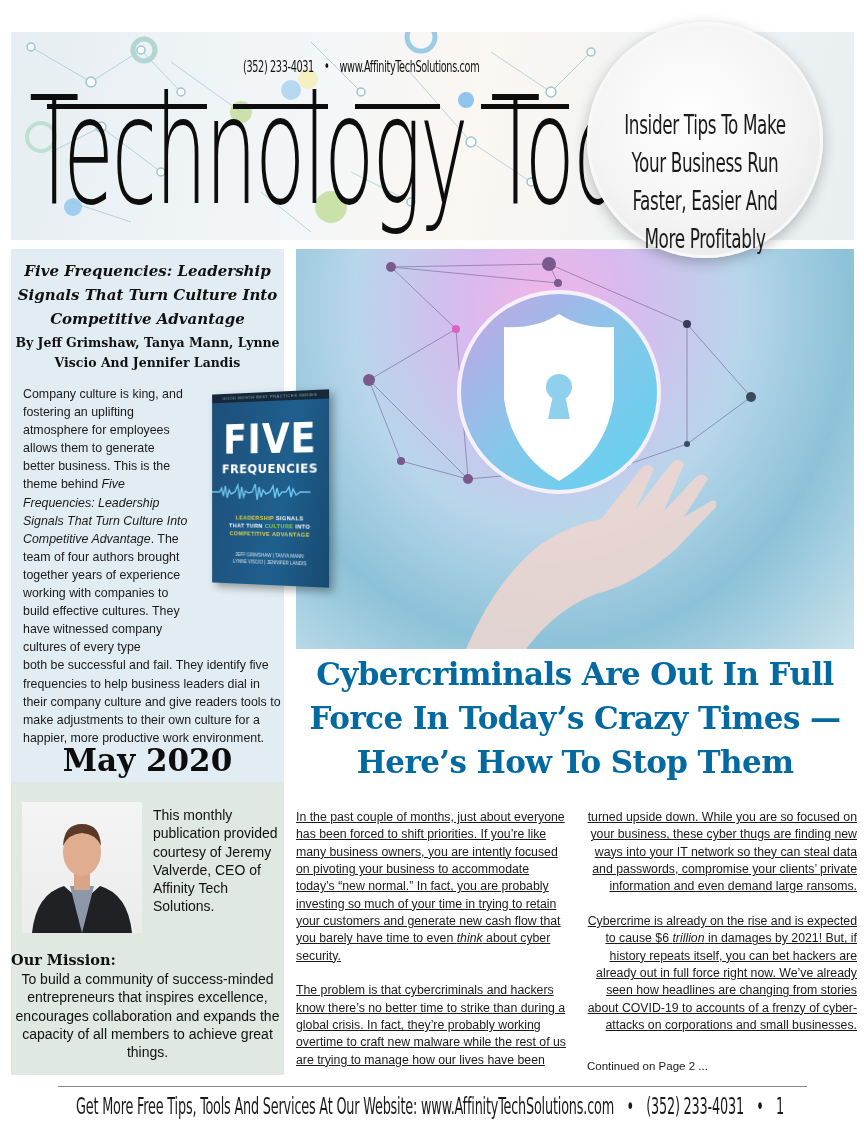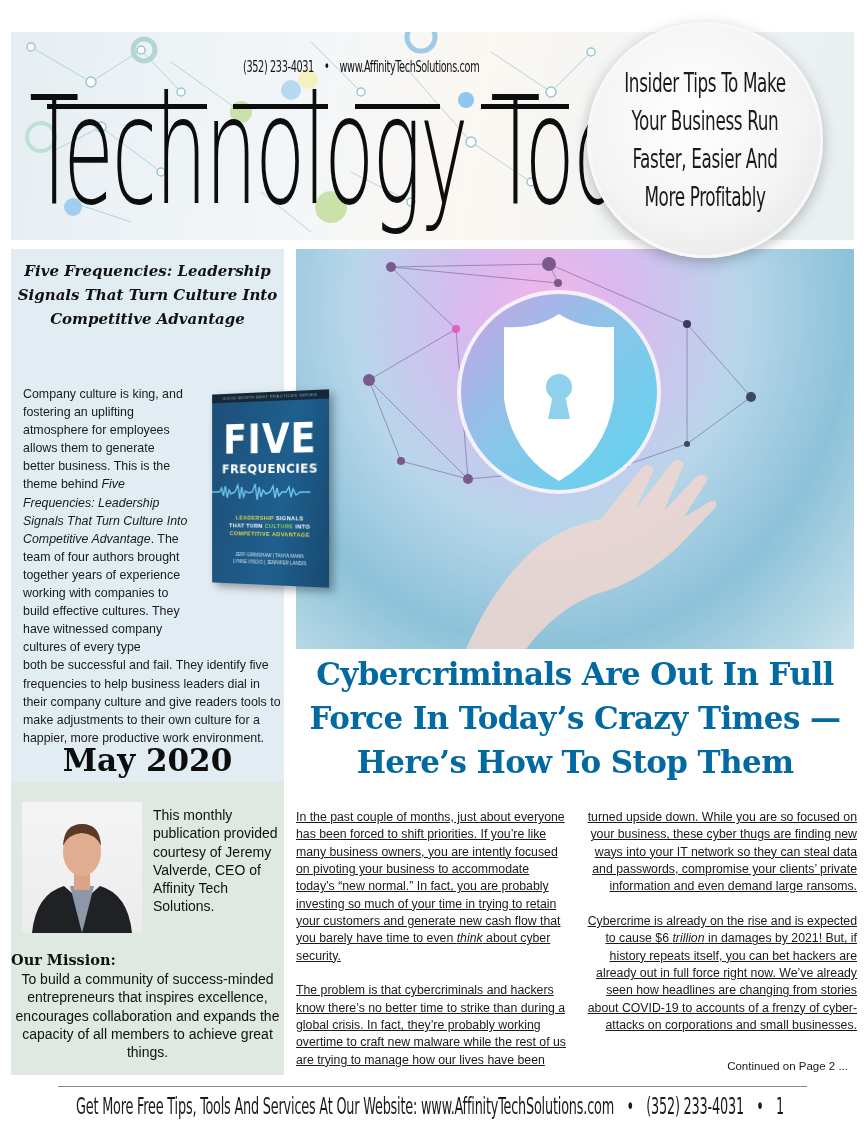--- a/index.html
+++ b/index.html
@@ -27,21 +27,21 @@
     color: #0d0d0d; white-space: nowrap;
     transform: scaleX(0.55); transform-origin: left top;
   }
   .brand-bar { position: absolute; height: 5px; background: #0d0d0d; }
 
   .tagline-circle {
     position: absolute; left: 587px; top: 22px; width: 236px; height: 236px;
     border-radius: 50%;
     background: radial-gradient(circle at 45% 40%, #ffffff 0%, #f4f4f4 55%, #e0e0e0 100%);
     box-shadow: 0 4px 14px rgba(0,0,0,0.25), inset 0 0 0 3px #f8f8f8;
-    display: flex; align-items: center; justify-content: center; z-index: 5;
+    display: flex; align-items: flex-end; justify-content: center; z-index: 5;
   }
   .tagline {
     font-family: "DejaVu Sans Condensed", "DejaVu Sans", sans-serif;
     font-size: 26px; line-height: 38px; text-align: center; color: #1a1a1a;
     transform: scaleX(0.72); width: 290px; font-weight: 300; letter-spacing: -0.5px;
   }
 
   
   .book-box {
     position: absolute; left: 11px; top: 249px; width: 273px; height: 603px;
@@ -119,21 +119,21 @@
   }
 
   
   .col {
     position: absolute; top: 809px; width: 270px;
     font-size: 12.3px; line-height: 17.35px; color: #1a1a1a; text-decoration: underline;
   }
   .col p { margin-bottom: 17.35px; }
   .col-1 { left: 296px; }
   .col-2 { left: 587px; text-align: right; }
-  .continued { position: absolute; left: 587px; top: 1060px; width: 261px; text-align: right; font-size: 11.5px; color: #1a1a1a; }
+  .continued { position: absolute; left: 587px; top: 1060px; width: 261px; font-size: 11.5px; color: #1a1a1a; }
 
   
   .footer-rule { position: absolute; left: 58px; top: 1086px; width: 749px; height: 1px; background: #888; }
   .footer {
     position: absolute; left: 76px; top: 1093px; white-space: nowrap;
     font-family: "DejaVu Sans Condensed", "DejaVu Sans", sans-serif; font-weight: 300;
     font-size: 23px; color: #1a1a1a; transform: scaleX(0.62); transform-origin: left; letter-spacing: -0.3px;
   }
   .footer .sep { margin: 0 20px; }
 </style>
@@ -191,20 +191,21 @@
   <div class="brand-bar" style="left:470px; top:72px; width:88px;"></div>
   <div class="brand-title">Technology Today</div>
 </div>
 
 <div class="tagline-circle">
   <div class="tagline">Insider Tips To Make Your Business Run Faster, Easier And More Profitably</div>
 </div>
 
 <div class="book-box">
   <div class="book-title">Five Frequencies: Leadership Signals That Turn Culture Into Competitive Advantage</div>
+  <div class="book-authors">By Jeff Grimshaw, Tanya Mann, Lynne Viscio And Jennifer Landis</div>
   <div class="book-body">
     <div class="narrow"><span>Company culture is king, and fostering an uplifting atmosphere for employees allows them to generate better business. This is the theme behind </span><em>Five Frequencies: Leadership Signals That Turn Culture Into Competitive Advantage</em><span>. The team of four authors brought together years of experience working with companies to build effective cultures. They have witnessed company cultures of every type</span></div>
     <div>both be successful and fail. They identify five frequencies to help business leaders dial in their company culture and give readers tools to make adjustments to their own culture for a happier, more productive work environment.</div>
   </div>
 </div>
 
 <div class="book-cover">
   <div class="strip">GOOD MONTH BEST PRACTICES SERIES</div>
   <div class="five">FIVE</div>
   <div class="freq">FREQUENCIES</div>

